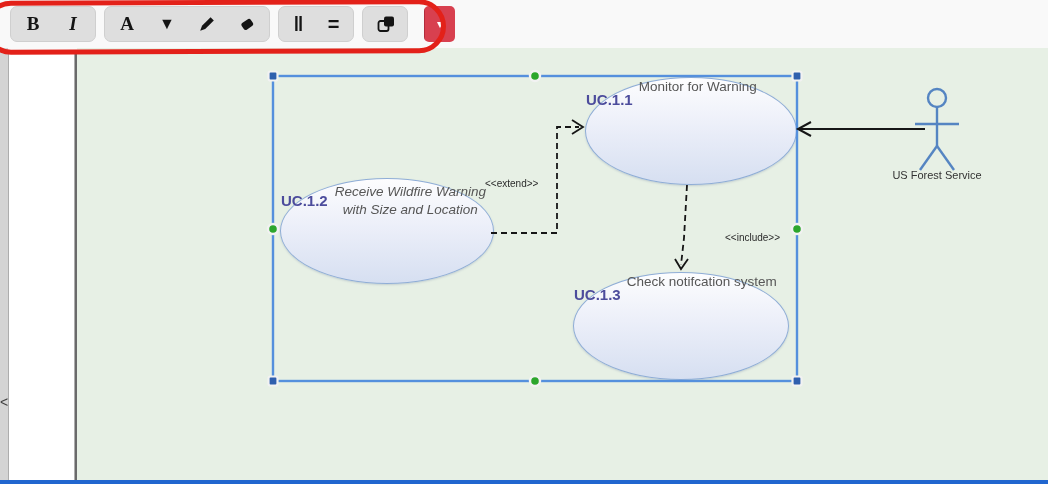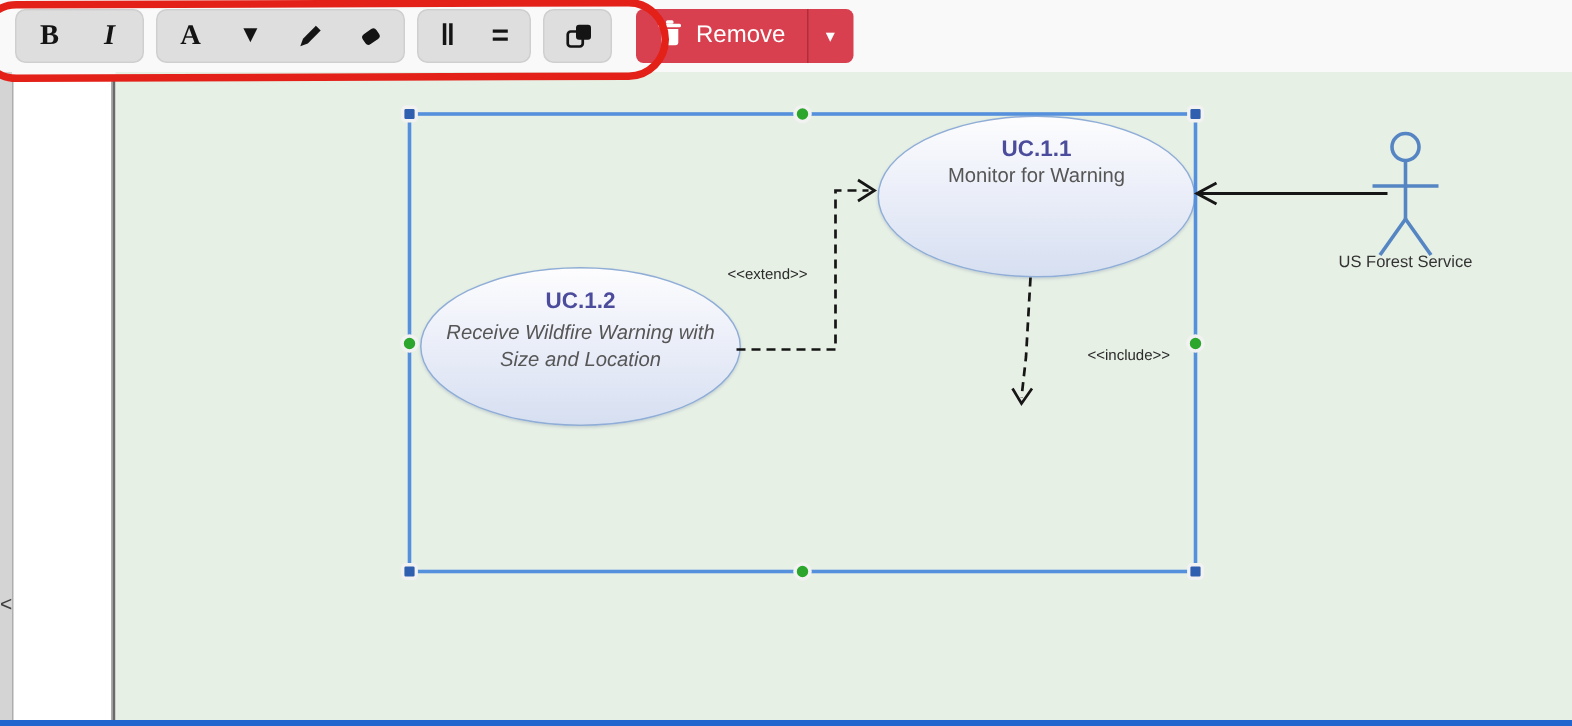--- a/index.html
+++ b/index.html
@@ -45,21 +45,21 @@
   .gutter .chevron{
     position:absolute;left:0px;top:347px;font-size:14px;color:#3f3f3f;cursor:pointer;line-height:14px;
   }
   .side-panel{width:65px;background:#ffffff;border:1px solid #adadad;margin-top:2px;}
   .vdivider{width:2px;background:#6a6a6a;margin-top:2px;}
   .canvas{flex:1;background:#e7f0e5;position:relative;overflow:hidden;}
   
   .usecase{
     position:absolute;border:1.5px solid #8fadd6;border-radius:50%;
     background:linear-gradient(180deg,#fdfdfe 0%,#eceff9 45%,#d6dff1 100%);
-    display:flex;flex-direction:column;align-items:center;z-index:1;cursor:pointer;
+    display:flex;flex-direction:row;align-items:flex-start;z-index:1;cursor:pointer;
     box-shadow:0 1px 2px rgba(90,110,150,0.25);
   }
   .uc-id{color:#4c4c9c;font-weight:bold;font-size:15px;margin-top:13px;}
   .uc-label{color:#565656;font-size:13.5px;text-align:center;line-height:1.3;padding:0 6px;}
   .svg-layer{position:absolute;left:0;top:0;z-index:2;pointer-events:none;}
   .rel-label{
     position:absolute;z-index:3;font-size:10px;color:#2b2b2b;white-space:nowrap;text-align:right;
   }
   .actor-label{
     position:absolute;z-index:3;font-size:11px;color:#333;white-space:nowrap;
@@ -105,30 +105,20 @@
       <span>
         <svg width="22" height="22" viewBox="0 0 22 22">
           <rect x="4.5" y="8" width="10" height="10" rx="2" fill="none" stroke="#141414" stroke-width="1.8"></rect>
           <rect x="10" y="3.5" width="10" height="10" rx="2" fill="#141414"></rect>
         </svg>
       </span>
     </div>
   </div>
 
   <div class="remove-btn">
-    <div class="remove-main">
-      <span>
-        <svg width="17" height="18" viewBox="0 0 17 18">
-          <rect x="6" y="0.5" width="5" height="2.4" rx="1" fill="#fff"></rect>
-          <rect x="1" y="2.8" width="15" height="2.4" rx="1" fill="#fff"></rect>
-          <path d="M2.8 6.3 H14.2 V15.2 A2 2 0 0 1 12.2 17.2 H4.8 A2 2 0 0 1 2.8 15.2 Z" fill="#fff"></path>
-        </svg>
-      </span>
-      <span>Remove</span>
-    </div>
     <div class="remove-divider"></div>
     <div class="remove-caret">
       <span>▾</span>
     </div>
   </div>
 
   <div class="annotation-oval"></div>
 </div>
 
 <div class="main">
@@ -143,20 +133,24 @@
     <div class="usecase" style="left:508px;top:29px;width:210px;height:106px;">
       <div class="uc-id">UC.1.1</div>
       <div class="uc-label">Monitor for Warning</div>
     </div>
 
     <div class="usecase" style="left:203px;top:130px;width:212px;height:104px;">
       <div class="uc-id">UC.1.2</div>
       <div class="uc-label" style="margin-top:4px;font-style:italic;">Receive Wildfire Warning with Size and Location</div>
     </div>
 
+    <div class="usecase" style="left:496px;top:224px;width:214px;height:106px;">
+      <div class="uc-id">UC.1.3</div>
+      <div class="uc-label">Check notifcation system</div>
+    </div>
 
     <span class="rel-label" style="left:408px;top:130px;">&lt;&lt;extend&gt;&gt;</span>
     <span class="rel-label" style="left:648px;top:184px;">&lt;&lt;include&gt;&gt;</span>
 
     <span class="actor-label" style="left:795px;top:121px;">US Forest Service</span>
 
     <svg class="svg-layer" width="971" height="436" viewBox="0 0 971 436">
 
       <rect x="196" y="28" width="524" height="305" fill="none" stroke="#5590dd" stroke-width="2.4"></rect>
 

